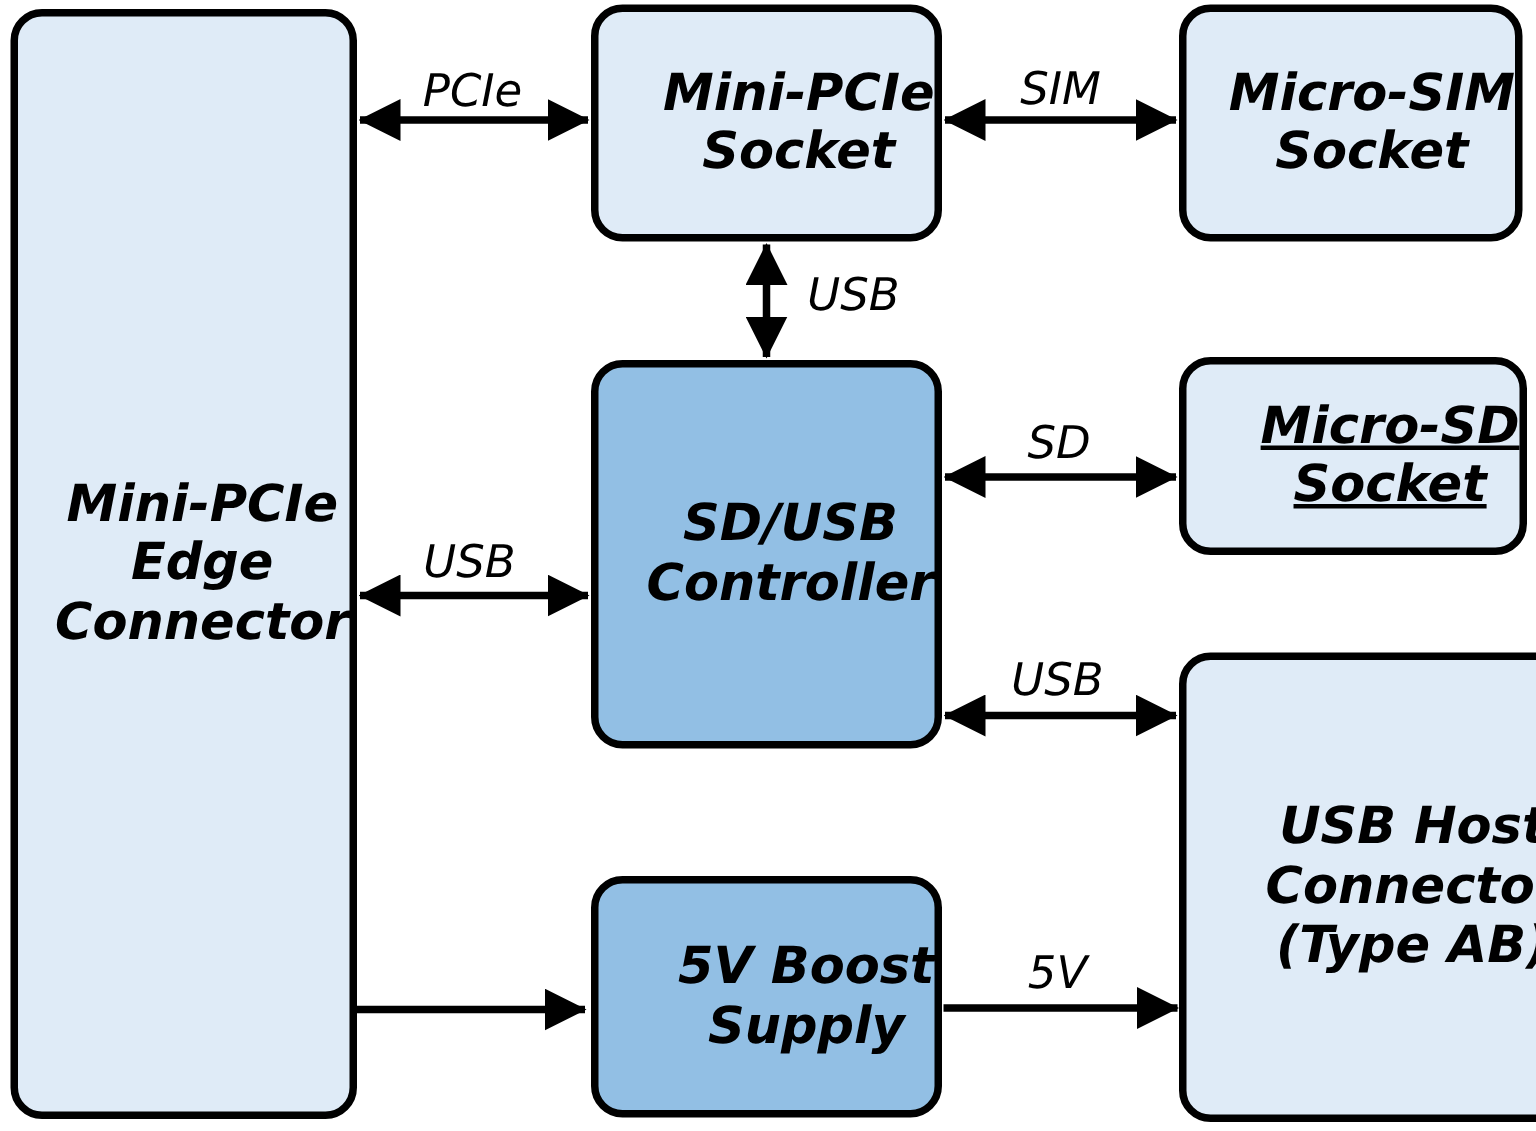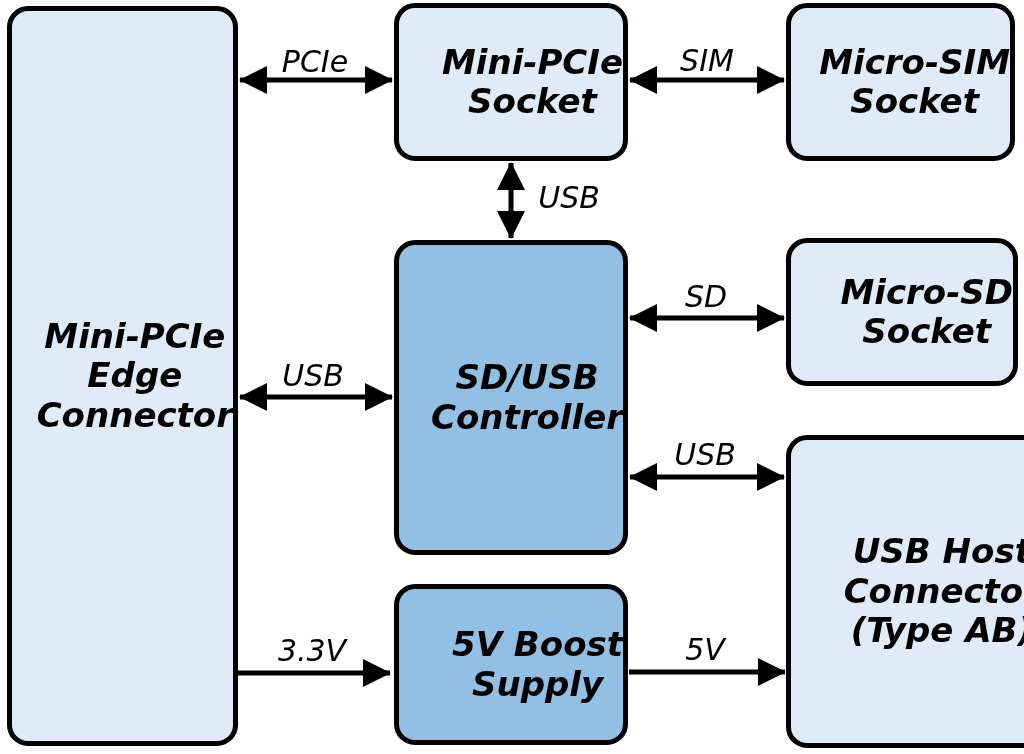--- a/index.html
+++ b/index.html
@@ -83,26 +83,26 @@
   <div class="node light" style="left:394px; top:3px; width:234px; height:158px;">
     <span class="node-label">Mini-PCIe
 Socket</span>
   </div>
 
   <div class="node light" style="left:786px; top:3px; width:229px; height:158px;">
     <span class="node-label">Micro-SIM
 Socket</span>
   </div>
 
-  <div class="node dark" style="left:394px; top:240px; width:234px; height:315px;">
+  <div class="node dark" style="left:394px; top:240px; width:234px; height:259px;">
     <span class="node-label">SD/USB
 Controller</span>
   </div>
 
-  <div class="node light" style="left:786px; top:238px; width:232px; height:148px;">
+  <div class="node light" style="left:786px; top:238px; width:232px; height:132px;text-decoration:underline;">
     <span class="node-label">Micro-SD
 Socket</span>
   </div>
 
   <div class="node light" style="left:786px; top:435px; width:259px; height:313px;">
     <span class="node-label">USB Host
 Connector
 (Type AB)</span>
   </div>
 
@@ -110,16 +110,15 @@
     <span class="node-label">5V Boost
 Supply</span>
   </div>
 
   <div class="edge-label" style="left:315px; top:61px;">PCIe</div>
   <div class="edge-label" style="left:707px; top:60px;">SIM</div>
   <div class="edge-label" style="left:569px; top:197px;">USB</div>
   <div class="edge-label" style="left:313px; top:375px;">USB</div>
   <div class="edge-label" style="left:706px; top:296px;">SD</div>
   <div class="edge-label" style="left:705px; top:454px;">USB</div>
-  <div class="edge-label" style="left:312px; top:650px;">3.3V</div>
   <div class="edge-label" style="left:705px; top:649px;">5V</div>
 
 </div>
 
 </body></html>

